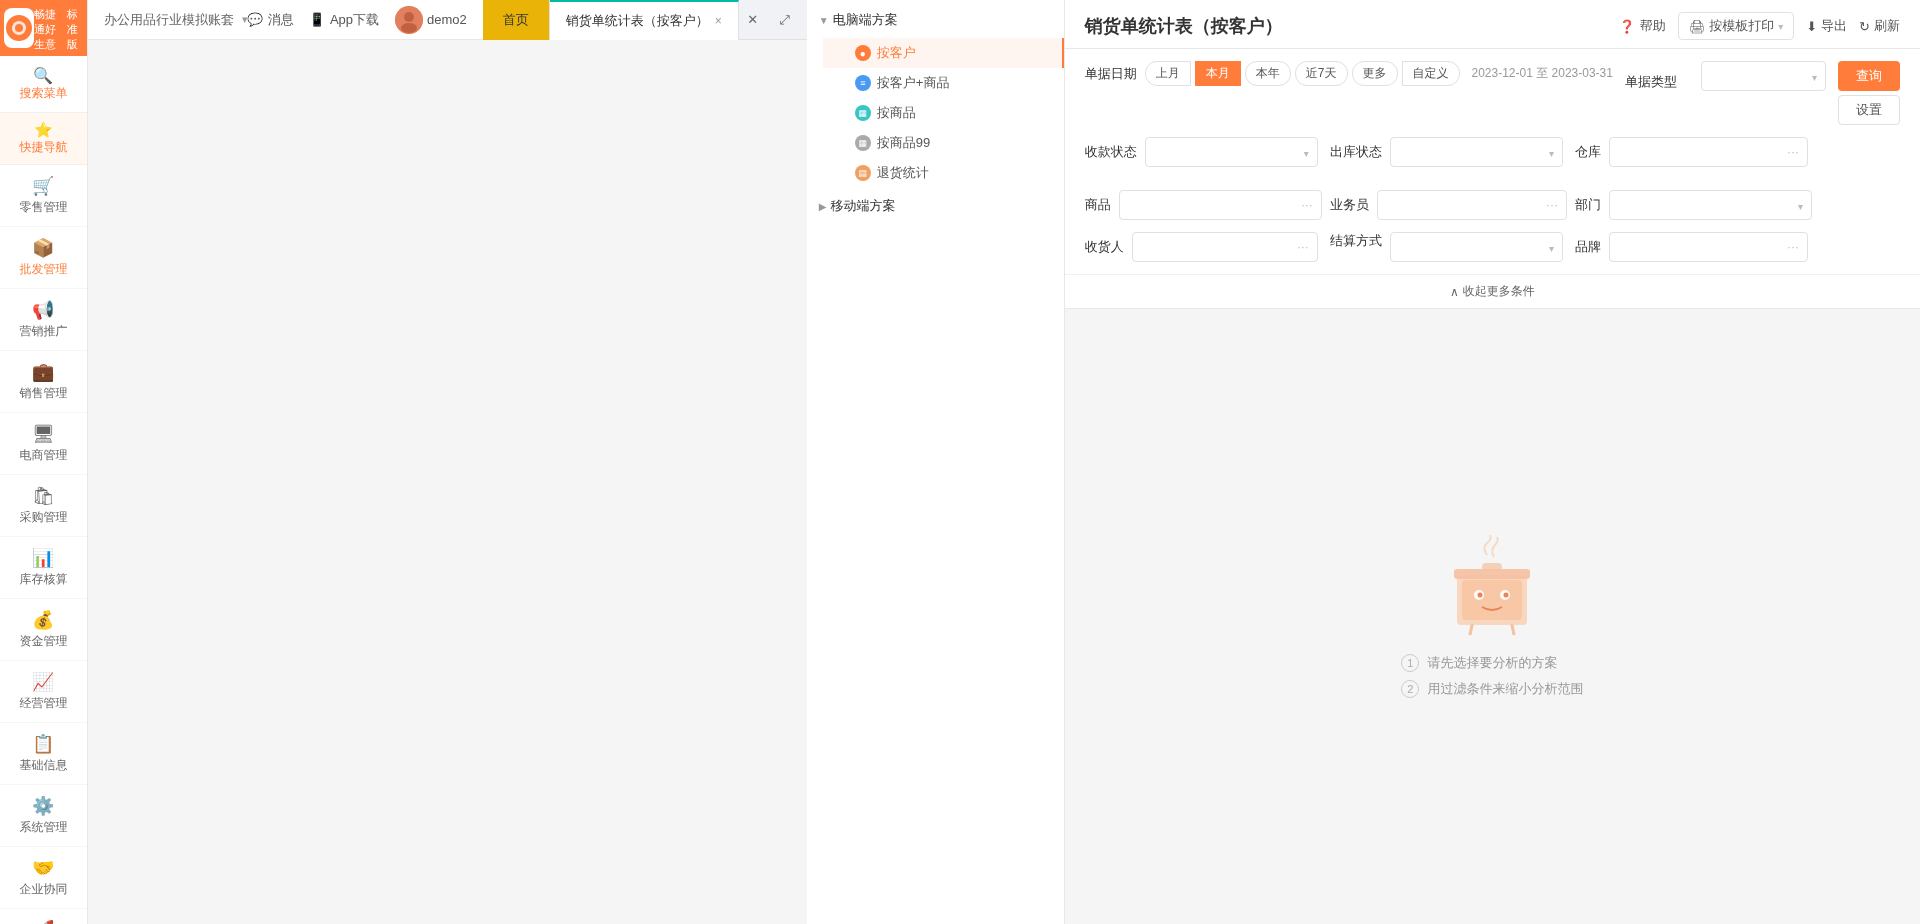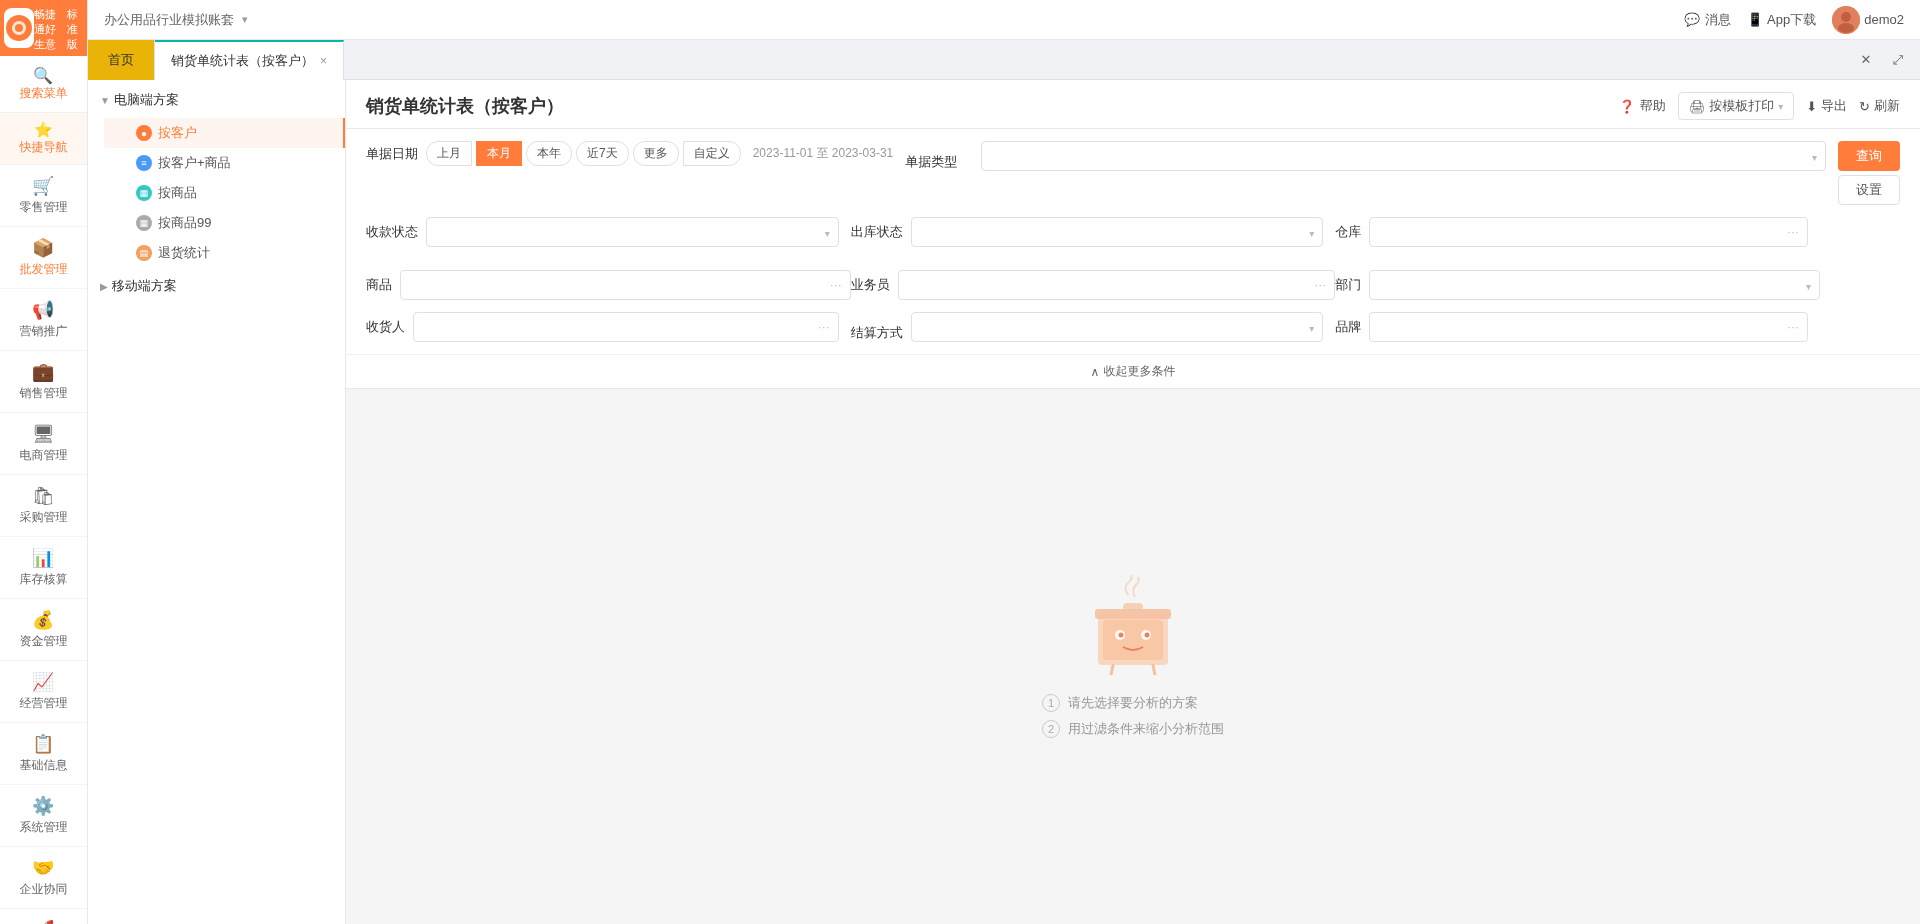--- a/index.html
+++ b/index.html
@@ -11,21 +11,21 @@
     .logo-icon { width: 40px; height: 40px; background: #fff; border-radius: 8px; display: flex; align-items: center; justify-content: center; }
     .logo-icon svg { width: 30px; height: 30px; }
     .sidebar-label { color: #fff; font-size: 11px; margin-top: 2px; }
     .sidebar-nav-item { width: 100%; display: flex; flex-direction: column; align-items: center; padding: 10px 4px; cursor: pointer; color: #666; font-size: 12px; border-bottom: 1px solid #f5f5f5; }
     .sidebar-nav-item.active { color: #ff7c3a; }
     .sidebar-nav-item .nav-icon { font-size: 18px; margin-bottom: 2px; }
     .sidebar-search { color: #ff7c3a; font-size: 12px; padding: 10px 4px; width: 100%; text-align: center; cursor: pointer; border-bottom: 1px solid #f0f0f0; }
     .sidebar-shortcut { background: #fff7f0; color: #ff7c3a; font-size: 12px; padding: 8px 4px; width: 100%; text-align: center; border-bottom: 1px solid #f0f0f0; }
 
     
-    .main-area { flex: 1; display: flex; flex-direction: column; overflow: hidden; }
+    .main-area { flex: 1; display: flex; flex-direction: row; overflow: hidden; }
 
     
     .topbar { height: 40px; background: #fff; border-bottom: 1px solid #e8e8e8; display: flex; align-items: center; padding: 0 16px; justify-content: space-between; flex-shrink: 0; }
     .topbar-left { display: flex; align-items: center; gap: 8px; color: #666; font-size: 13px; }
     .topbar-right { display: flex; align-items: center; gap: 16px; font-size: 13px; color: #555; }
     .topbar-right-item { display: flex; align-items: center; gap: 4px; cursor: pointer; }
     .user-avatar { width: 28px; height: 28px; border-radius: 50%; background: #ff7c3a; display: flex; align-items: center; justify-content: center; color: white; font-size: 12px; overflow: hidden; }
 
     
     .tabbar { height: 40px; background: #f0f2f5; display: flex; align-items: center; padding: 0; flex-shrink: 0; border-bottom: 1px solid #e0e0e0; }
@@ -302,21 +302,21 @@
           <div style="display:flex;align-items:center;gap:8px;flex:0 0 auto;">
             <span class="filter-cell-label">单据日期</span>
             <div class="filter-date-group">
               <button class="date-btn prev">上月</button>
               <button class="date-btn active">本月</button>
               <button class="date-btn">本年</button>
               <button class="date-btn">近7天</button>
               <button class="date-btn">更多</button>
               <button class="date-btn next">自定义</button>
             </div>
-            <span class="date-range-text">2023-11-01 至 2023-03-31</span>
+            <span class="date-range-text">2023-12-01 至 2023-03-31</span>
           </div>
           <div style="flex:1;display:flex;align-items:flex-end;gap:24px;">
             <span class="filter-cell-label">单据类型</span>
             <div class="filter-input-box" style="flex:1;">
               <span class="val"></span>
               <span class="dropdown-arrow chevron-down-sm"></span>
             </div>
           </div>
           <div class="action-buttons">
             <button class="btn-query">查询</button>
@@ -342,21 +342,21 @@
           <div style="flex:1;display:flex;align-items:center;gap:8px;">
             <span class="filter-cell-label">仓库</span>
             <div class="filter-input-box" style="flex:1;">
               <span class="val"></span>
               <span class="hint">···</span>
             </div>
           </div>
           <div style="flex:0 0 80px;"></div>
         </div>
 
-        <div style="display:flex;align-items:flex-end;gap:0;margin-bottom:12px;margin-top:23px;">
+        <div style="display:flex;align-items:flex-end;gap:8px;margin-bottom:12px;margin-top:23px;">
           <div style="flex:1;display:flex;align-items:center;gap:8px;">
             <span class="filter-cell-label">商品</span>
             <div class="filter-input-box" style="flex:1;">
               <span class="val"></span>
               <span class="hint">···</span>
             </div>
           </div>
           <div style="flex:1;display:flex;align-items:center;gap:8px;">
             <span class="filter-cell-label">业务员</span>
             <div class="filter-input-box" style="flex:1;">
@@ -375,21 +375,21 @@
         </div>
 
         <div style="display:flex;align-items:center;gap:12px;margin-bottom:0;">
           <div style="flex:1;display:flex;align-items:center;gap:8px;">
             <span class="filter-cell-label">收货人</span>
             <div class="filter-input-box" style="flex:1;">
               <span class="val"></span>
               <span class="hint">···</span>
             </div>
           </div>
-          <div style="flex:1;display:flex;align-items:flex-end;gap:8px;">
+          <div style="flex:1;display:flex;align-items:flex-start;gap:8px;">
             <span class="filter-cell-label">结算方式</span>
             <div class="filter-input-box" style="flex:1;">
               <span class="val"></span>
               <span class="dropdown-arrow chevron-down-sm"></span>
             </div>
           </div>
           <div style="flex:1;display:flex;align-items:center;gap:8px;">
             <span class="filter-cell-label">品牌</span>
             <div class="filter-input-box" style="flex:1;">
               <span class="val"></span>

